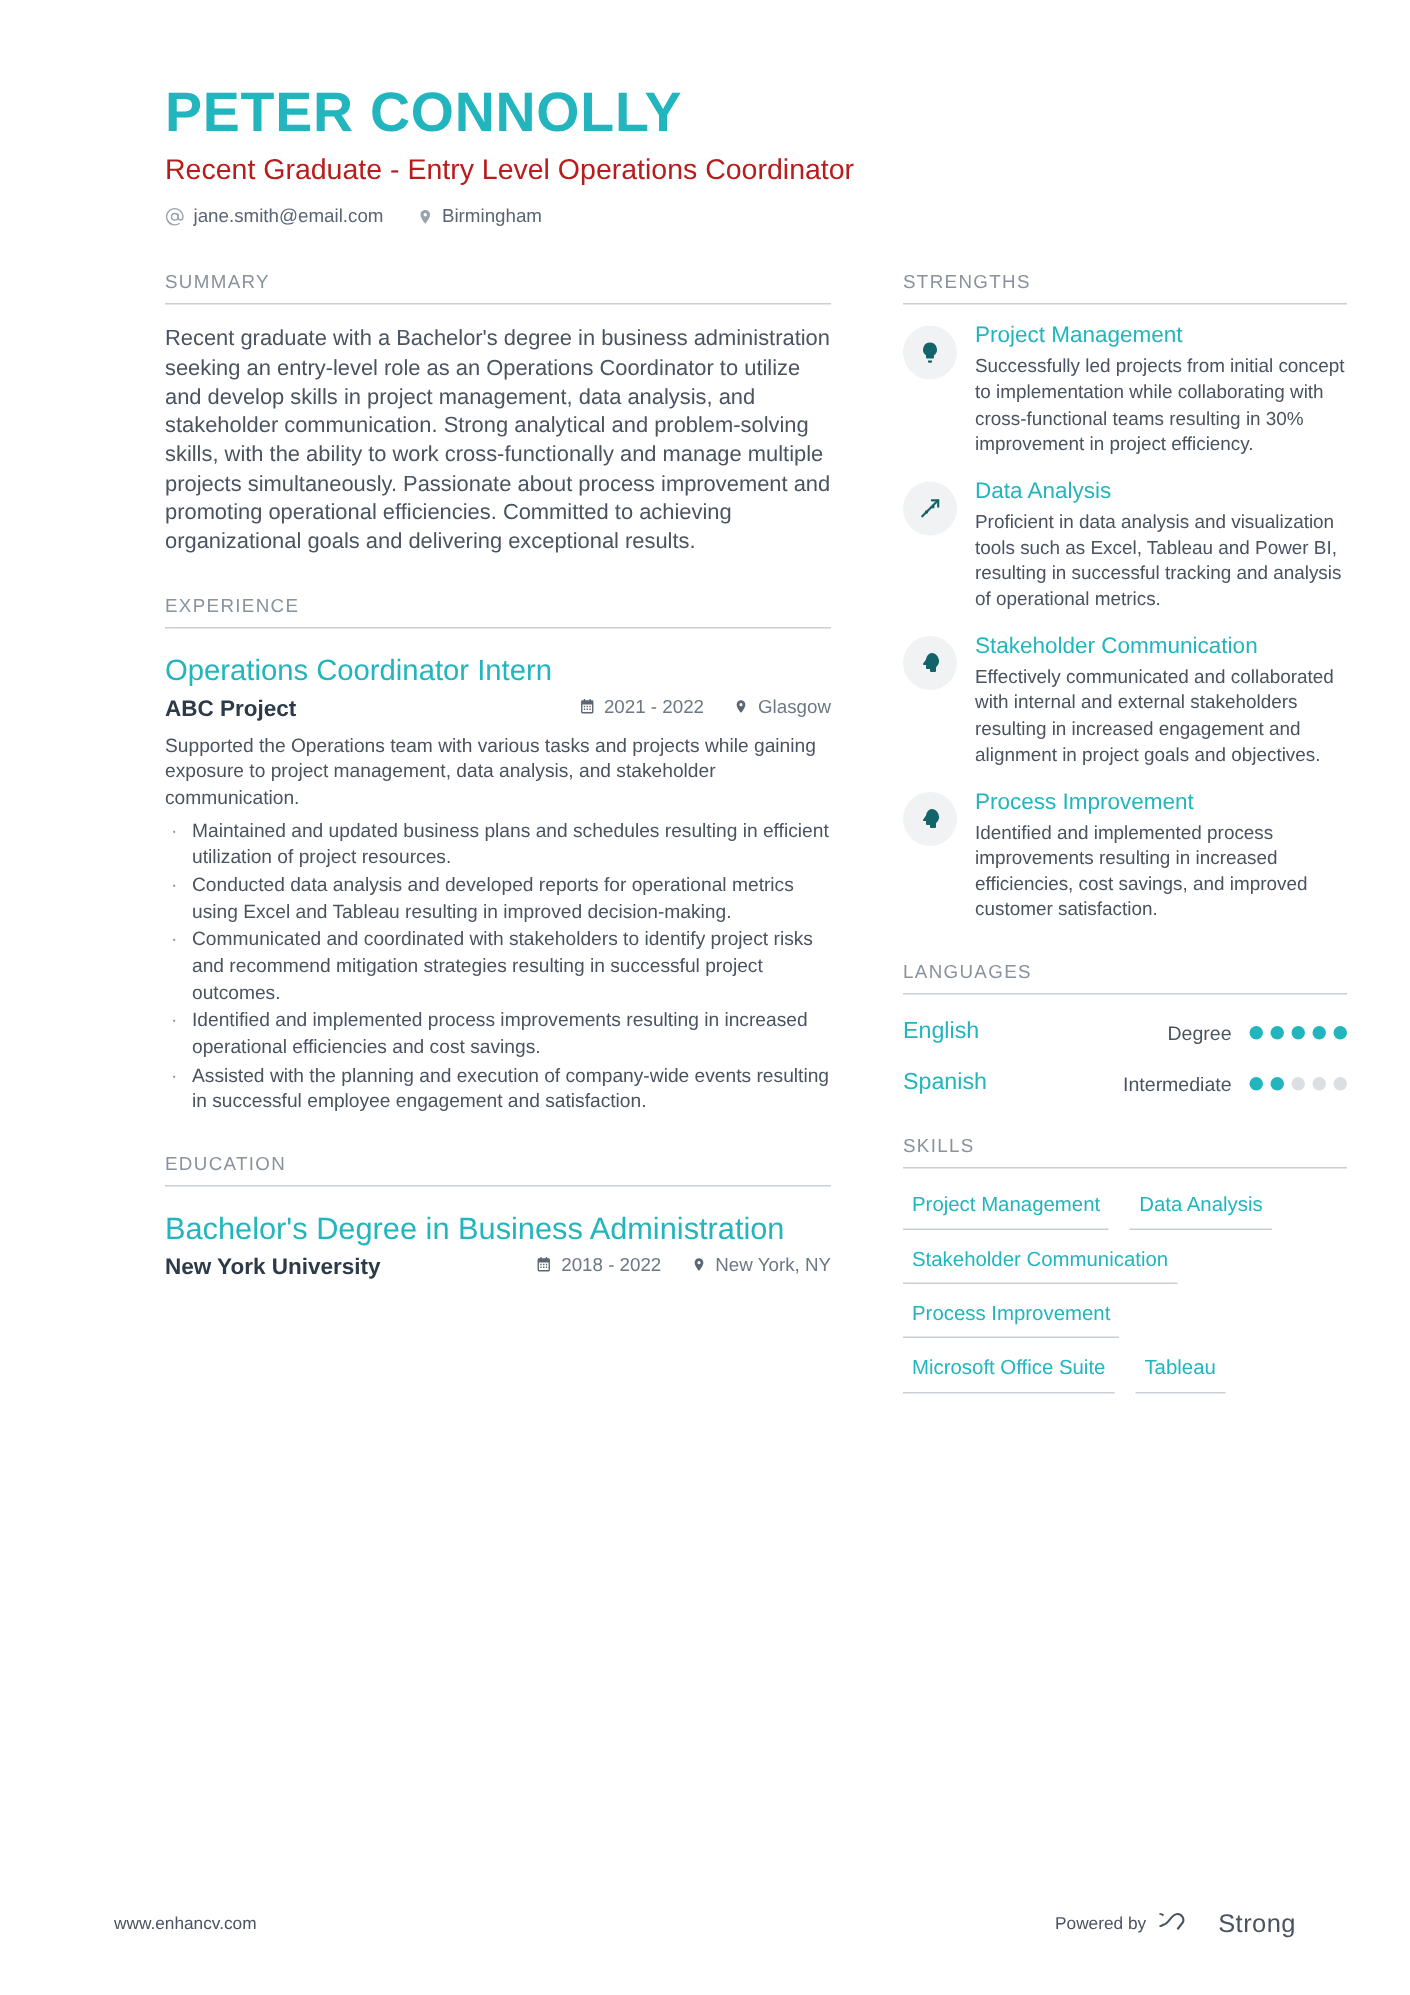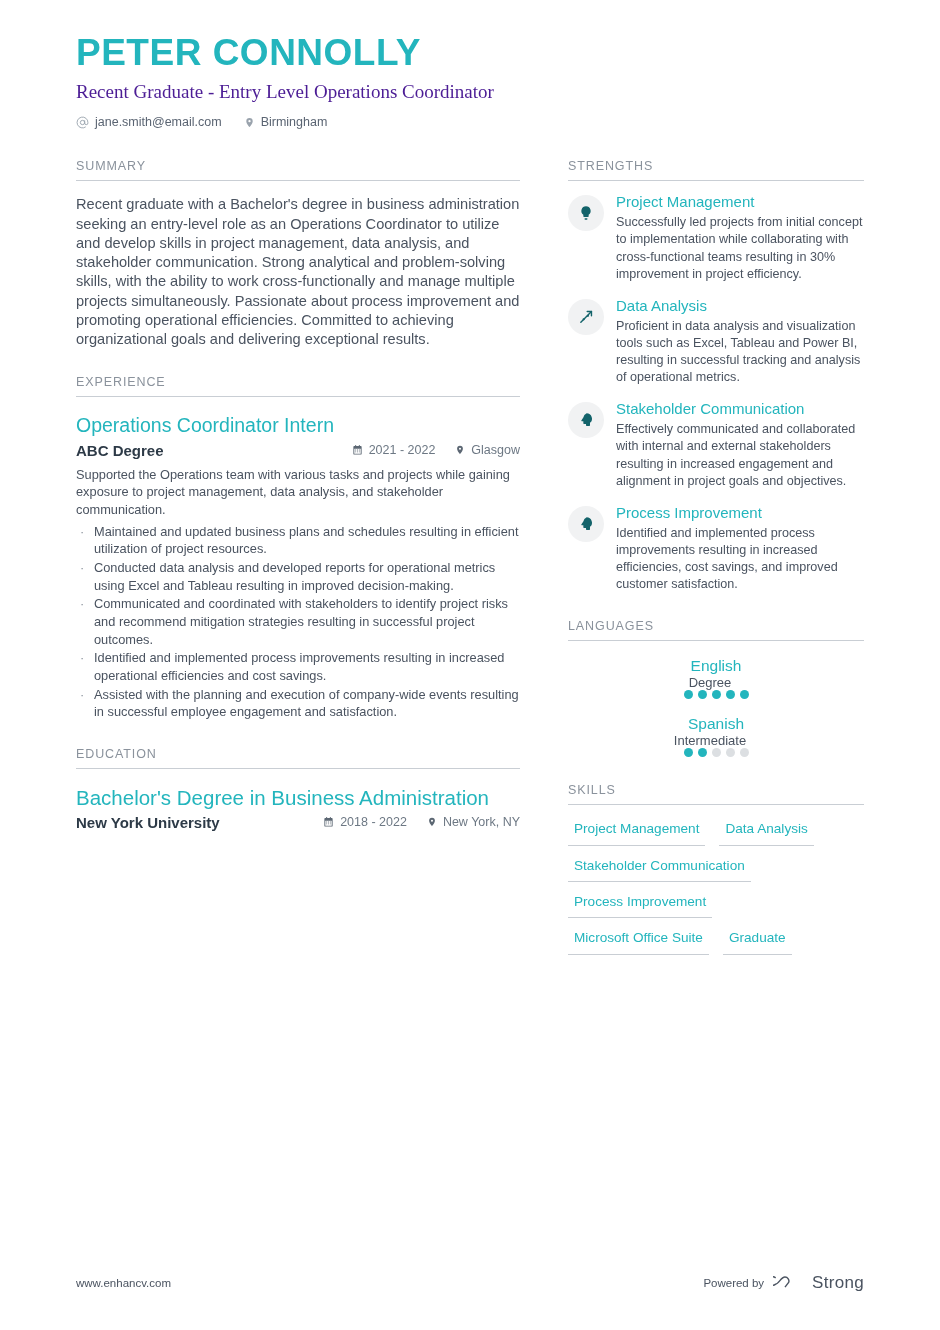--- a/index.html
+++ b/index.html
@@ -7,36 +7,35 @@
   body {
     width: 940px;
     height: 1330px;
     background: #ffffff;
     font-family: "Liberation Sans", sans-serif;
     color: #3c4858;
     position: relative;
     overflow: hidden;
   }
 
-  .page { padding: 32px 76px 0 76px; }
+  .page { padding: 54px 76px 0 76px; margin-left: 34px; }
 
   
   .name {
     font-size: 37px;
     font-weight: bold;
     letter-spacing: 0.5px;
     color: #23b5bd;
     line-height: 1.15;
   }
   .job-title {
     font-size: 19px;
-    color: #4c1d95;
+    color: #b91c1c;
     margin-top: 5px;
     line-height: 1.25;
-    font-family: Liberation Serif, serif;
   }
   .contact-row {
     display: flex;
     align-items: center;
     gap: 22px;
     margin-top: 12px;
     font-size: 12.5px;
     color: #5a6472;
   }
   .contact-item { display: flex; align-items: center; gap: 6px; }
@@ -125,21 +124,20 @@
     font-size: 12.6px;
     line-height: 1.36;
     color: #4a5360;
   }
 
   
   .lang-row {
     display: flex;
     align-items: center;
     margin-top: 16px;
-    flex-direction: column;
   }
   .lang-name { font-size: 15.5px; color: #23b5bd; flex: 1 1 auto; }
   .lang-level { font-size: 13px; color: #4a5360; margin-right: 12px; white-space: nowrap; }
   .dots { display: flex; gap: 5px; }
   .dot-pip { width: 9px; height: 9px; border-radius: 50%; background: #dcdfe2; }
   .dot-pip.on { background: #23b5bd; }
 
   
   .skills-wrap {
     display: flex;
@@ -206,21 +204,21 @@
       <div class="section">
         <div class="section-head">SUMMARY</div>
         <div class="summary-text">Recent graduate with a Bachelor's degree in business administration seeking an entry-level role as an Operations Coordinator to utilize and develop skills in project management, data analysis, and stakeholder communication. Strong analytical and problem-solving skills, with the ability to work cross-functionally and manage multiple projects simultaneously. Passionate about process improvement and promoting operational efficiencies. Committed to achieving organizational goals and delivering exceptional results.</div>
       </div>
 
       <div class="section">
         <div class="section-head">EXPERIENCE</div>
         <div class="entry">
           <div class="entry-title">Operations Coordinator Intern</div>
           <div class="entry-meta">
-            <div class="entry-org">ABC Degree</div>
+            <div class="entry-org">ABC Project</div>
             <div class="meta-bits">
               <div class="meta-bit">
                 <span class="ico">
                   <svg width="11" height="12" viewBox="0 0 24 24" fill="currentColor">
                     <path d="M7 1v2H5a2 2 0 0 0-2 2v15a2 2 0 0 0 2 2h14a2 2 0 0 0 2-2V5a2 2 0 0 0-2-2h-2V1h-2v2H9V1H7zm12 8v11H5V9h14zM7 11v2h2v-2H7zm4 0v2h2v-2h-2zm4 0v2h2v-2h-2zM7 15v2h2v-2H7zm4 0v2h2v-2h-2zm4 0v2h2v-2h-2z"></path>
                   </svg>
                 </span>
                 <span>2021 - 2022</span>
               </div>
               <div class="meta-bit">
@@ -380,21 +378,21 @@
       </div>
 
       <div class="section">
         <div class="section-head">SKILLS</div>
         <div class="skills-wrap">
           <span class="skill">Project Management</span>
           <span class="skill">Data Analysis</span>
           <span class="skill">Stakeholder Communication</span>
           <span class="skill">Process Improvement</span>
           <span class="skill">Microsoft Office Suite</span>
-          <span class="skill">Graduate</span>
+          <span class="skill">Tableau</span>
         </div>
       </div>
 
     </div>
   </div>
 </div>
 
 <div class="footer">
   <div class="footer-url">www.enhancv.com</div>
   <div class="footer-brand">

